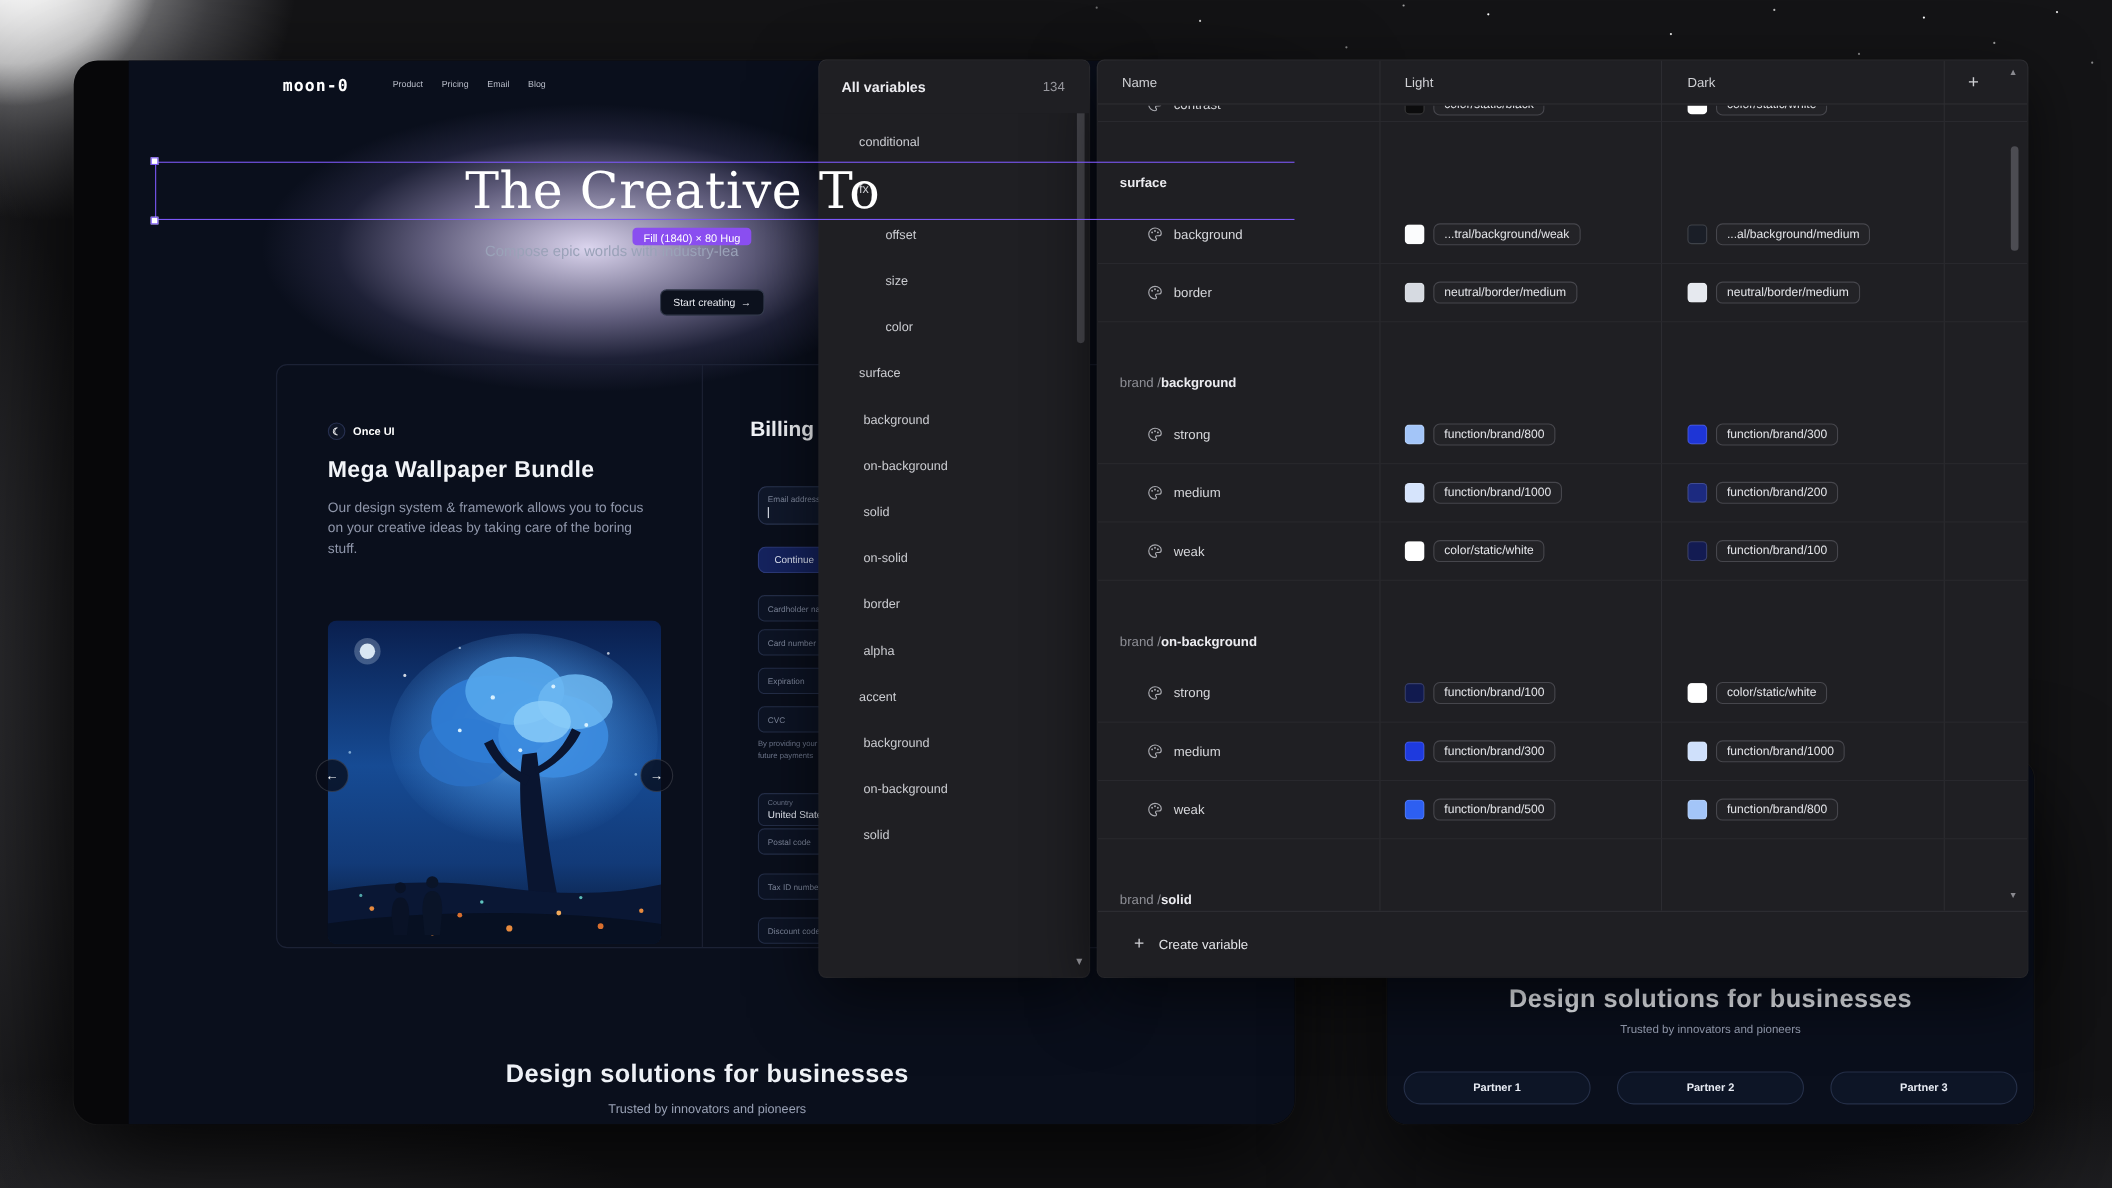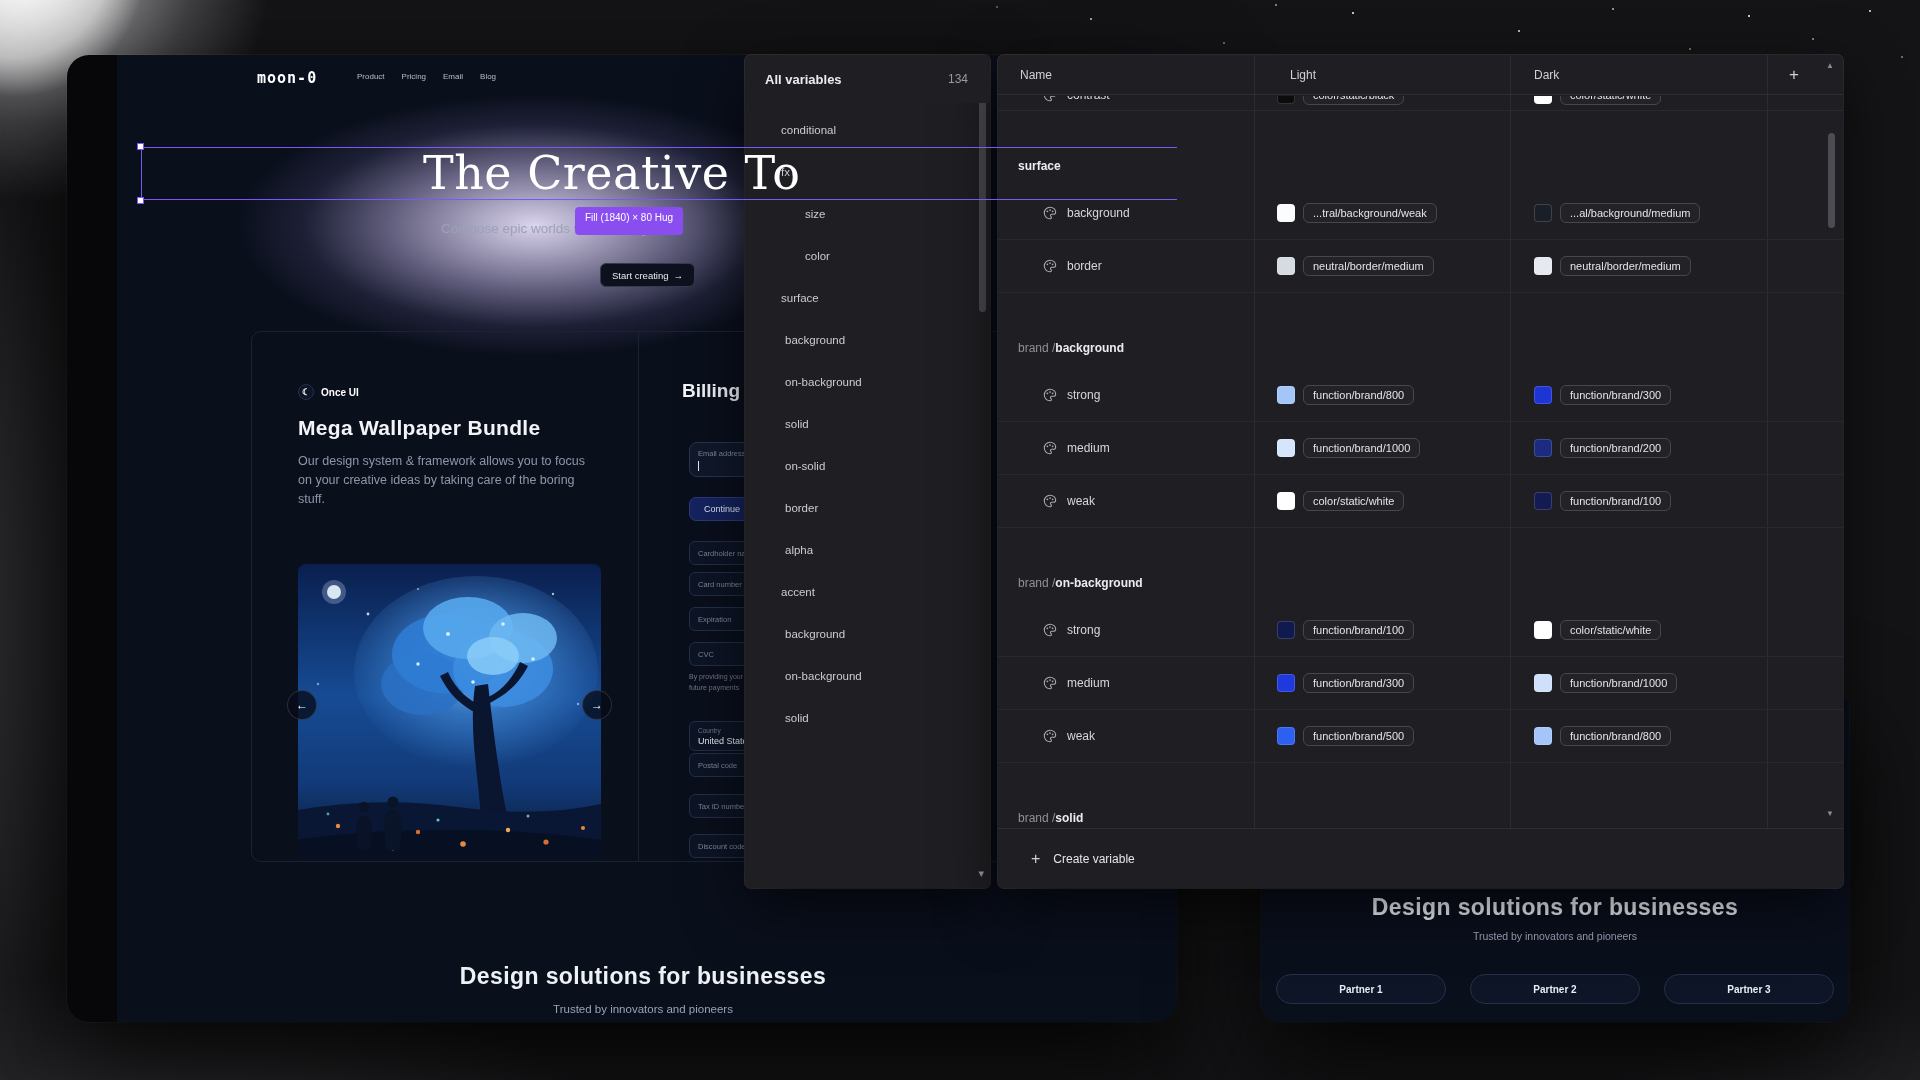--- a/index.html
+++ b/index.html
@@ -37,21 +37,21 @@
   .navlinks { position:absolute; left:240px; top:9px; display:flex; gap:17px; }
   .navlinks span { font-size:8px; color:#b9bdc9; }
 
   .selection-box { position:absolute; left:24px; top:92px; width:1040px; height:53px;
     border:1.5px solid #7b57f6; z-index:4; }
   .handle { position:absolute; width:7px; height:7px; background:#fff; border:1.5px solid #7b57f6; }
   .handle.tl { left:-5px; top:-5px; } .handle.bl { left:-5px; bottom:-5px; }
 
   .hero-title { position:absolute; left:306px; top:91px; z-index:3; color:#ffffff;
     font-family:"DejaVu Serif", serif; font-weight:500; font-size:46px; letter-spacing:.5px; white-space:nowrap; }
-  .fill-badge { position:absolute; left:458px; top:152px; z-index:5; height:28px; line-height:21px;
+  .fill-badge { position:absolute; left:458px; top:152px; z-index:5; height:16px; line-height:21px;
     padding:0 10px; background:#8a4ef0; color:#fff; border-radius:4px; font-size:10px; white-space:nowrap; }
   .hero-subtitle { position:absolute; left:324px; top:166px; z-index:2; color:#9aa2b8; font-size:13.5px; white-space:nowrap; }
   .cta { position:absolute; left:483px; top:208px; z-index:3; height:24px; padding:0 11px;
     background:#0c111d; border:1px solid #343b4e; border-radius:6px; color:#e8eaf0; font-size:9.5px;
     display:flex; align-items:center; gap:5px; cursor:pointer; font-family:inherit; }
 
   .promo-card { position:absolute; left:134px; top:276px; width:1000px; height:531px;
     border:1px solid #1c2235; border-radius:10px; }
   .v-divider { position:absolute; left:386px; top:0; bottom:0; width:1px; background:#1c2235; }
   .onceui { position:absolute; left:46px; top:52px; display:flex; align-items:center; gap:7px;
@@ -111,21 +111,21 @@
   .tree-scroll { position:absolute; right:4px; top:42px; width:7px; height:215px; border-radius:4px; background:#48484e; }
   .tree-down { position:absolute; right:6px; bottom:8px; color:#9a9aa0; font-size:11px; cursor:pointer; }
 
   
   .table-panel { position:absolute; left:998px; top:55px; width:845px; height:833px; background:#1f1f23;
     border-radius:6px; box-shadow:0 18px 60px rgba(0,0,0,.6), 0 0 0 1px #323237; overflow:hidden; }
   .col-line { position:absolute; top:0; bottom:60px; width:1px; background:#2c2c31; z-index:0; }
   .col-line.c1 { left:256px; } .col-line.c2 { left:512px; } .col-line.c3 { left:769px; }
   .t-head { position:absolute; left:0; top:0; right:0; height:40px; border-bottom:1px solid #2e2e33; z-index:2; }
   .t-head span { position:absolute; top:13px; font-size:12px; color:#d0d1d5; }
-  .h-name { left:22px; } .h-light { left:279px;margin-left:13px; } .h-dark { left:536px; }
+  .h-name { left:22px; } .h-light { left:279px; } .h-dark { left:536px; }
   .add-btn { position:absolute; right:38px; top:9px; width:22px; height:22px; background:none; border:none;
     color:#cfd0d4; font-size:17px; line-height:22px; cursor:pointer; font-family:inherit; }
   .t-body { position:absolute; left:0; right:0; top:41px; bottom:60px; overflow:hidden; z-index:1; }
   .partial-clip { height:15px; overflow:hidden; border-bottom:1px solid #29292e; }
   .partial-clip .trow { margin-top:-28px; border-bottom:none; }
   .trow { display:flex; height:53px; align-items:center; border-bottom:1px solid #28282d; cursor:default; }
   .cell { display:flex; align-items:center; }
   .cell.cname { width:256px; padding-left:45px; gap:10px; }
   .cell.clight { width:256px; padding-left:23px; gap:8px; }
   .cell.cdark { flex:1; padding-left:24px; gap:8px; }
@@ -292,20 +292,21 @@
   </div>
 
   <aside class="tree-panel">
     <div class="tree-head">
       <span class="t-title">All variables</span>
       <span class="t-count">134</span>
     </div>
     <div class="tree-list" id="tree-list">
         <div class="tree-item ind0">conditional</div>
         <div class="tree-item ind0">fx</div>
+        <div class="tree-item ind2">offset</div>
         <div class="tree-item ind2">size</div>
         <div class="tree-item ind2">color</div>
         <div class="tree-item ind0">surface</div>
         <div class="tree-item ind1">background</div>
         <div class="tree-item ind1">on-background</div>
         <div class="tree-item ind1">solid</div>
         <div class="tree-item ind1">on-solid</div>
         <div class="tree-item ind1">border</div>
         <div class="tree-item ind1">alpha</div>
         <div class="tree-item ind0">accent</div>

